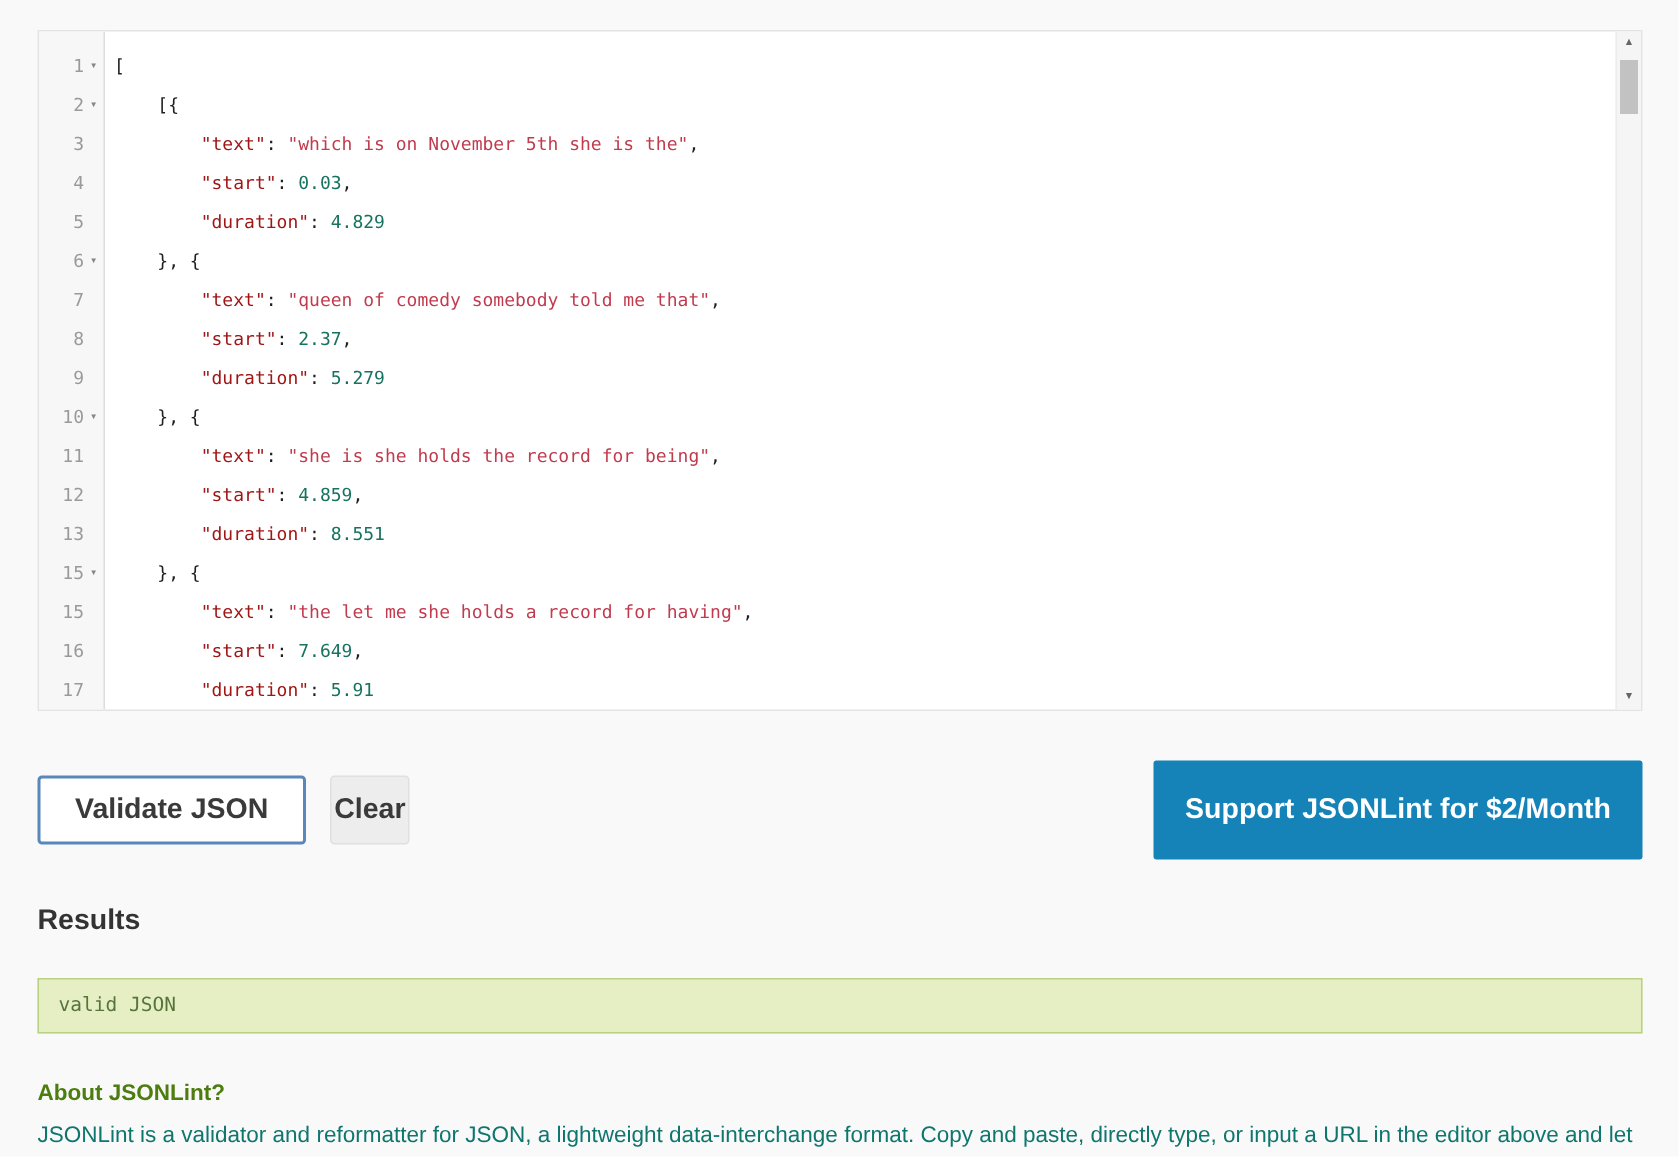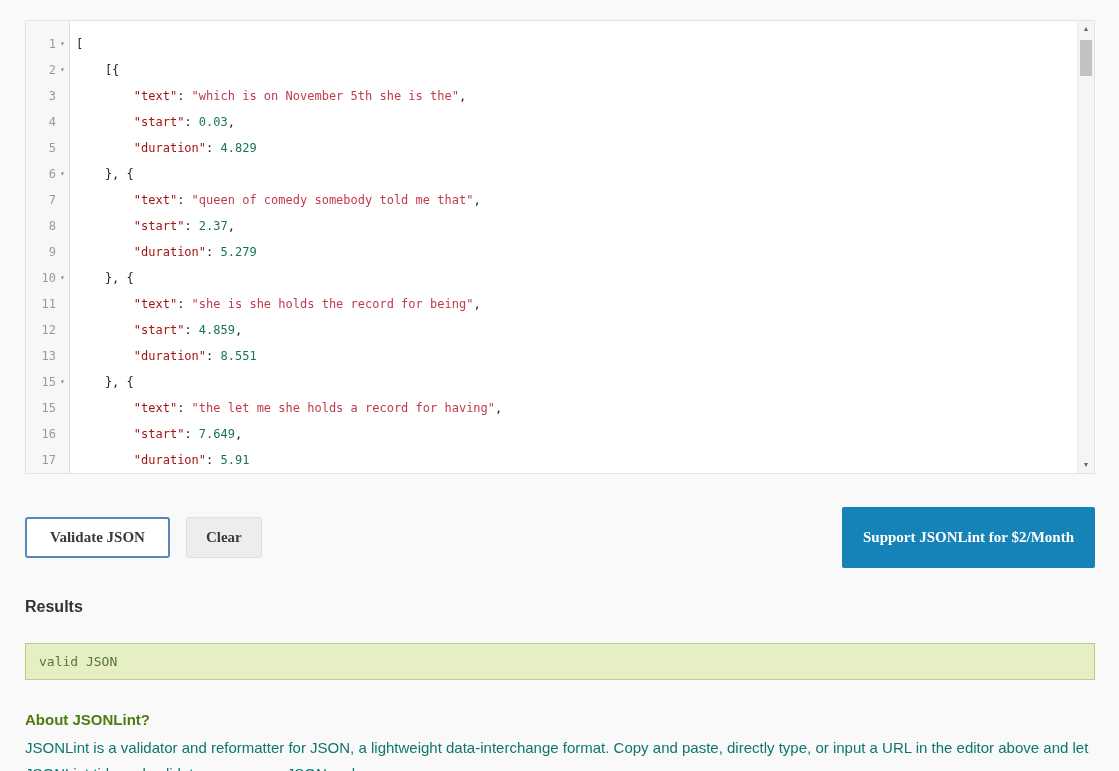--- a/index.html
+++ b/index.html
@@ -61,39 +61,39 @@
   .scroll-thumb{
     position:absolute;top:19px;left:2px;width:12px;height:36px;background:#c2c2c2;
   }
 
   
   .toolbar{
     margin-top:33px;display:flex;justify-content:space-between;align-items:center;
   }
   .toolbar-left{display:flex;gap:16px;}
   button{
-    font-family:Liberation Serif, serif;font-size:15px;font-weight:bold;
+    font-family:Liberation Sans, sans-serif;font-size:19px;font-weight:bold;
     cursor:pointer;
   }
   .btn-validate{
     background:#fff;border:2px solid var(--validate-border);color:#3a3a3a;
     padding:10px 23px;border-radius:3px;
   }
   .btn-clear{
     background:#ededed;border:1px solid #e0e0e0;color:#3a3a3a;
-    padding:10px 19px;border-radius:3px;
+    padding:10px 2px;border-radius:3px;
   }
   .btn-support{
     background:var(--accent-blue);border:none;color:#fff;
     padding:22px 21px;border-radius:2px;
   }
 
   
   .results-heading{
-    margin:30px 0 0;font-size:16px;font-weight:700;color:#333;
+    margin:30px 0 0;font-size:19px;font-weight:700;color:#333;
   }
   .valid-box{
     margin-top:27px;background:var(--valid-bg);border:1px solid var(--valid-border);
     padding:10px 13px;font-family:"DejaVu Sans Mono",monospace;font-size:13px;
     color:var(--valid-text);
   }
 
   
   .about{margin-top:31px;}
   .about h3{margin:0;font-size:15px;font-weight:700;color:#4d7c0f;}

